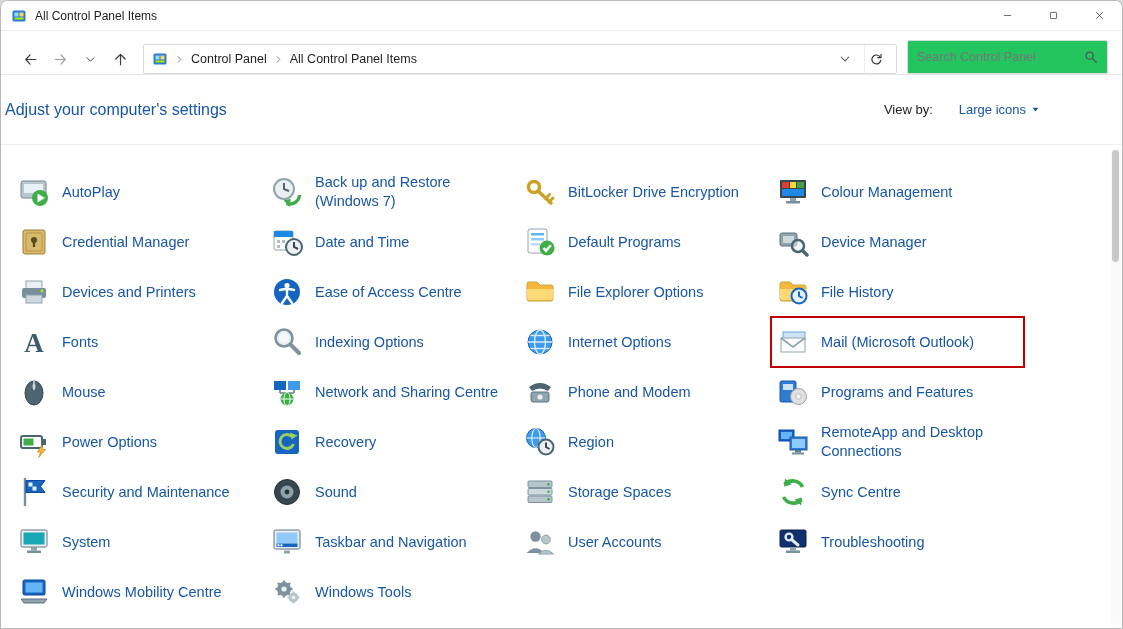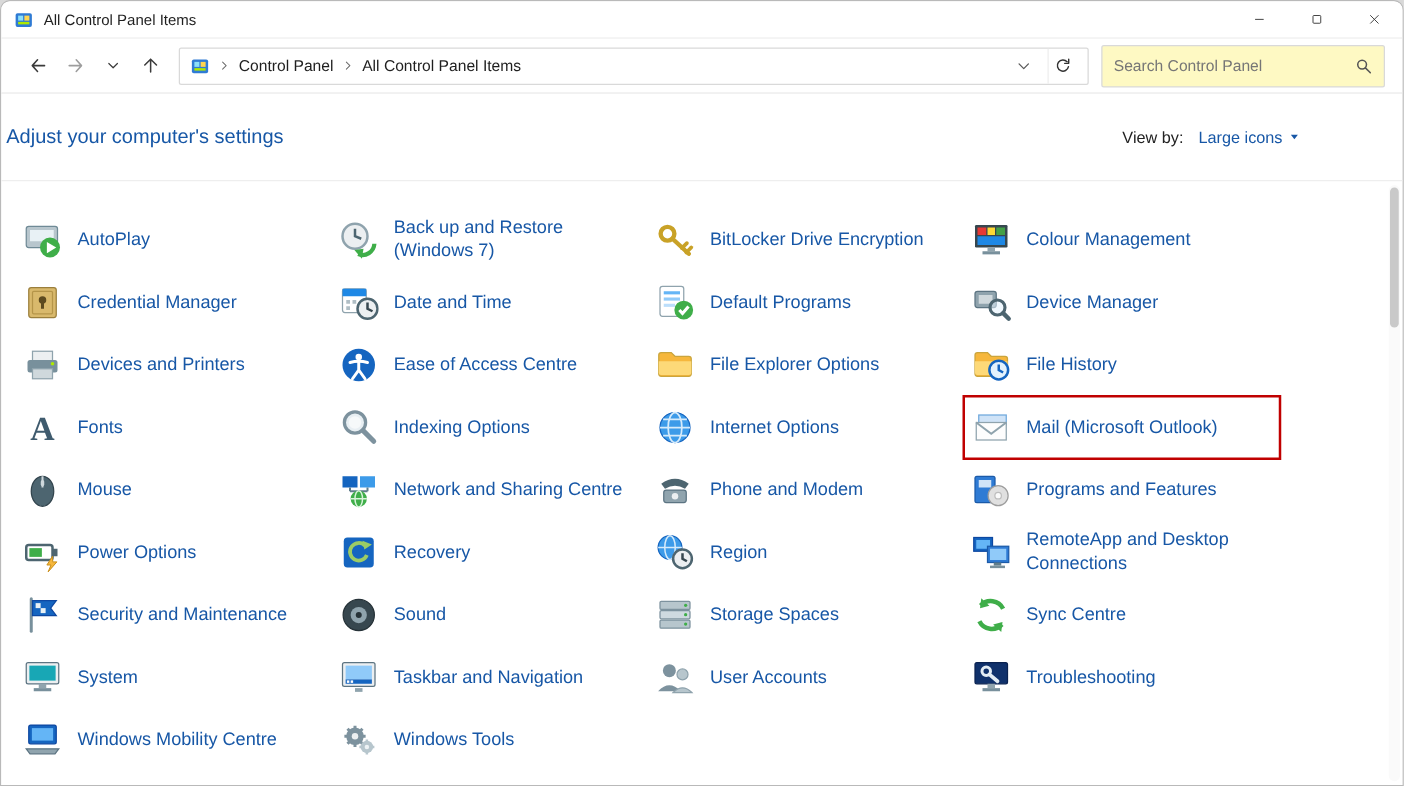--- a/index.html
+++ b/index.html
@@ -9,45 +9,45 @@
   .window{width:1123px;height:629px;background:#fff;border:1px solid #b9b9b9;border-radius:8px 8px 0 0;overflow:hidden;display:flex;flex-direction:column}
   
   .titlebar{height:30px;flex:0 0 30px;display:flex;align-items:center;padding-left:10px;background:#fff;border-bottom:1px solid #ececec}
   .titlebar .app-ic{width:16px;height:16px;display:inline-flex}
   .titlebar .app-ic svg{width:16px;height:16px}
   .titlebar .title{font-size:12px;color:#1f1f1f;margin-left:8px}
   .win-controls{margin-left:auto;display:flex;height:100%}
   .win-controls button{width:46px;height:100%;border:none;background:transparent;color:#3a3a3a;display:flex;align-items:center;justify-content:center;cursor:pointer}
   .win-controls svg{width:11px;height:11px}
   
-  .navbar{height:44px;flex:0 0 44px;display:flex;align-items:center;padding:0 14px;background:#fff;border-bottom:1px solid #e6e6e6}
+  .navbar{height:44px;flex:0 0 44px;display:flex;align-items:flex-end;padding:0 14px;background:#fff;border-bottom:1px solid #e6e6e6}
   .nav-btn{width:30px;height:30px;border:none;background:none;color:#3b3b3b;display:flex;align-items:center;justify-content:center;cursor:pointer}
   .nav-btn svg{width:15px;height:15px}
   .nav-btn.small svg{width:11px;height:11px}
   .nav-btn.disabled{color:#9d9d9d}
   .addr{flex:1;height:30px;border:1px solid #d9d9d9;border-radius:2px;display:flex;align-items:center;padding:0 8px;gap:7px;margin:0 10px 0 8px;background:#fff}
   .addr .cp-ic{width:16px;height:16px;display:inline-flex}
   .addr .cp-ic svg{width:16px;height:16px}
   .crumb{font-size:12.5px;color:#1f1f1f;cursor:pointer;white-space:nowrap}
   .chev{width:9px;height:9px;color:#6d6d6d;display:inline-flex}
   .chev svg{width:9px;height:9px}
   .addr .spacer{flex:1}
   .addr-btn{border:none;background:none;color:#5a5a5a;width:24px;height:28px;display:flex;align-items:center;justify-content:center;cursor:pointer}
   .addr-btn svg{width:12px;height:12px}
   .addr-btn.refresh{color:#333;border-left:1px solid #eee}
   .addr-btn.refresh svg{width:13px;height:13px}
-  .search{width:227px;height:30px;border:1px solid #d9d9d9;border-radius:2px;display:flex;align-items:center;padding:16px 9px;background:#fef9c3}
+  .search{width:201px;height:30px;border:1px solid #d9d9d9;border-radius:2px;display:flex;align-items:center;padding:16px 9px;background:#22c55e}
   .search input{border:none;outline:none;flex:1;font-size:12.5px;color:#444;font-family:"Liberation Sans",sans-serif;background:transparent}
   .search input::placeholder{color:#767676}
   .search .s-ic{width:14px;height:14px;color:#555;display:inline-flex}
   .search .s-ic svg{width:14px;height:14px}
   
   .header-row{height:69px;flex:0 0 69px;display:flex;align-items:center;padding:0 4px;background:#fff}
   .page-title{color:var(--link);font-size:16px;cursor:default}
-  .view-by{margin-left:auto;display:flex;align-items:flex-start;gap:12px;margin-right:78px;font-size:13px}
+  .view-by{margin-left:auto;display:flex;align-items:flex-start;gap:26px;margin-right:78px;font-size:13px}
   .view-by .vlabel{color:#222}
   .view-by .vvalue{color:var(--link);display:flex;align-items:center;gap:5px;cursor:pointer}
   .view-by .caret{width:9px;height:9px;color:var(--link);display:inline-flex}
   .view-by .caret svg{width:9px;height:9px}
   
   .content{flex:1;position:relative;border-top:1px solid #eeeeee;background:#fff}
   .grid{display:grid;grid-template-columns:repeat(4,253px);grid-auto-rows:50px;padding:22px 0 0 11px}
   .cp-item{display:flex;align-items:center;gap:12px;padding:2px 6px;cursor:pointer}
   .cp-item.highlighted{outline:2px solid var(--hl);outline-offset:-1px}
   .cp-icn{width:32px;height:32px;flex:0 0 32px;display:inline-flex}

